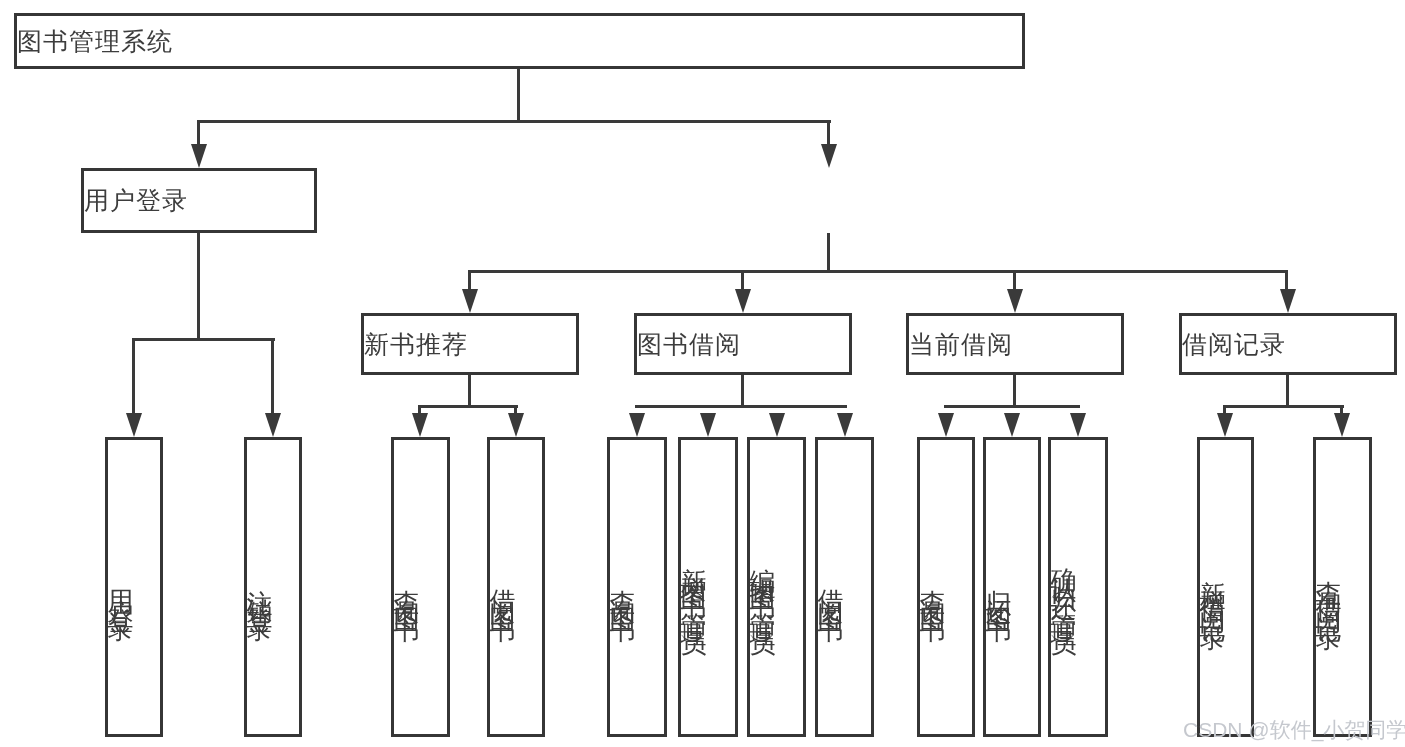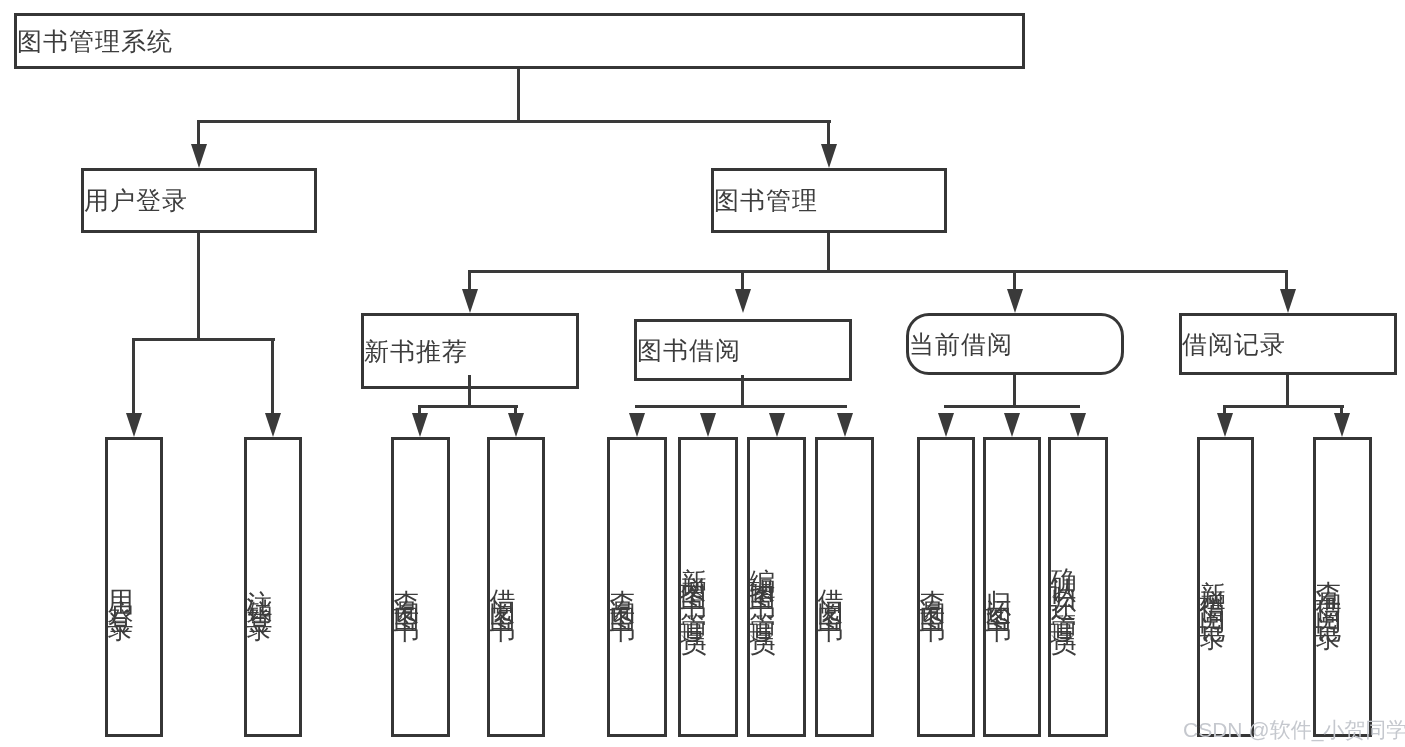--- a/index.html
+++ b/index.html
@@ -78,49 +78,46 @@
   <div class="vline" style="left:517px; top:69px; height:51px;"></div>
   <div class="hline" style="left:197px; top:120px; width:634px;"></div>
   <div class="vline" style="left:197px; top:120px; height:30px;"></div>
   <div class="vline" style="left:827px; top:120px; height:30px;"></div>
   <div class="arrow" style="left:191px; top:144px;"></div>
   <div class="arrow" style="left:821px; top:144px;"></div>
 
   <div class="box hbox" style="left:81px; top:168px; width:236px; height:65px;">
     <span>用户登录</span>
   </div>
-  <div class="box hbox" style="left:711px; top:168px; width:236px; height:65px;">
-    <span>图书管理</span>
-  </div>
 
   <div class="vline" style="left:197px; top:233px; height:105px;"></div>
   <div class="hline" style="left:132px; top:338px; width:143px;"></div>
   <div class="vline" style="left:132px; top:338px; height:78px;"></div>
   <div class="vline" style="left:271px; top:338px; height:78px;"></div>
   <div class="arrow" style="left:126px; top:413px;"></div>
   <div class="arrow" style="left:265px; top:413px;"></div>
 
   <div class="vline" style="left:827px; top:233px; height:40px;"></div>
   <div class="hline" style="left:468px; top:270px; width:820px;"></div>
   <div class="vline" style="left:468px;  top:270px; height:25px;"></div>
   <div class="vline" style="left:741px;  top:270px; height:25px;"></div>
   <div class="vline" style="left:1013px; top:270px; height:25px;"></div>
   <div class="vline" style="left:1285px; top:270px; height:25px;"></div>
   <div class="arrow" style="left:462px;  top:289px;"></div>
   <div class="arrow" style="left:735px;  top:289px;"></div>
   <div class="arrow" style="left:1007px; top:289px;"></div>
   <div class="arrow" style="left:1280px; top:289px;"></div>
 
-  <div class="box hbox" style="left:361px; top:313px; width:218px; height:76px;">
+  <div class="box hbox" style="left:361px; top:313px; width:218px; height:62px;">
     <span>新书推荐</span>
   </div>
-  <div class="box hbox" style="left:634px; top:313px; width:218px; height:62px;margin-top:6px;">
+  <div class="box hbox" style="left:634px; top:313px; width:218px; height:62px;">
     <span>图书借阅</span>
   </div>
-  <div class="box hbox" style="left:906px; top:313px; width:218px; height:62px;border-radius:23px;">
+  <div class="box hbox" style="left:906px; top:313px; width:218px; height:62px;">
     <span>当前借阅</span>
   </div>
   <div class="box hbox" style="left:1179px; top:313px; width:218px; height:62px;">
     <span>借阅记录</span>
   </div>
 
   <div class="vline" style="left:468px; top:375px; height:30px;"></div>
   <div class="hline" style="left:418px; top:405px; width:100px;"></div>
   <div class="vline" style="left:418px; top:405px; height:12px;"></div>
   <div class="vline" style="left:514px; top:405px; height:12px;"></div>

